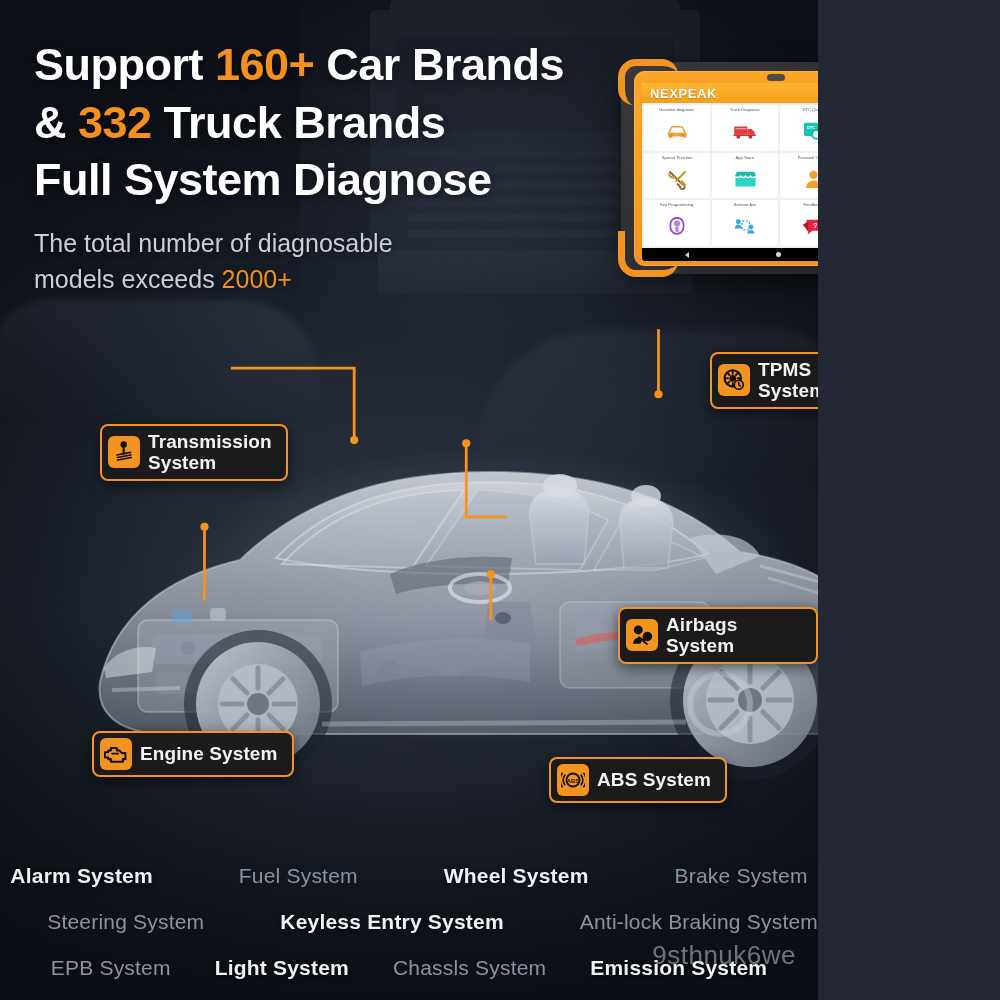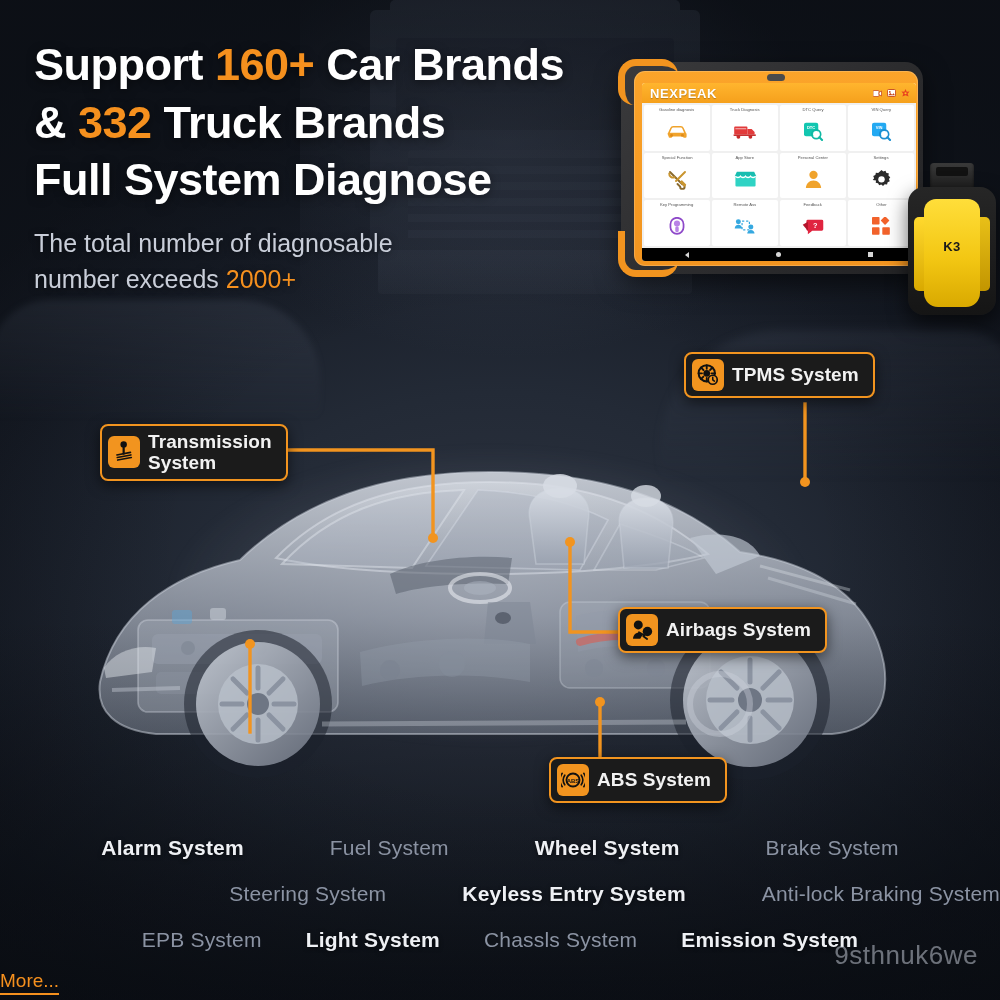--- a/index.html
+++ b/index.html
@@ -3,21 +3,21 @@
 <meta charset="utf-8">
 <style>
   * { margin:0; padding:0; box-sizing:border-box; }
   html,body { width:1000px; height:1000px; }
   body {
     font-family:"Liberation Sans", sans-serif;
     background:#232834;
     overflow:hidden;
     position:relative;
   }
-  #stage { position:absolute; inset:0; width:1000px; height:1000px; overflow:hidden; }
+  #stage { position:absolute; inset:0; width:818px; height:1000px; overflow:hidden; }
 
   
   .bg-base {
     position:absolute; inset:0;
     background:
       radial-gradient(ellipse 70% 55% at 50% 64%, #2f3542 0%, #232a36 45%, #171c26 78%, #11151d 100%),
       linear-gradient(180deg,#2b3140 0%,#2a303e 30%,#1d232e 62%,#141922 100%);
   }
   
   .truck {
@@ -205,31 +205,31 @@
   .co-badge {
     width:32px; height:32px; flex:0 0 32px;
     background:#F2941F; border-radius:6px;
     display:flex; align-items:center; justify-content:center;
   }
   .co-badge svg { display:block; }
   .co-text {
     font-size:19px; font-weight:600; color:#f2f2f2; line-height:1.12;
     white-space:pre-line; letter-spacing:.1px;
   }
-  .co-tpms  { left:684px; top:352px; }
+  .co-tpms  { left:710px; top:352px; }
   .co-trans { left:100px; top:424px; }
   .co-air   { left:618px; top:607px; }
   .co-eng   { left:92px;  top:731px; }
   .co-abs   { left:549px; top:757px; }
 
   .lines { position:absolute; inset:0; z-index:4; }
 
   
   .syslist { position:absolute; left:0; right:0; top:836px; z-index:9; }
-  .sysrow { display:flex; justify-content:center; align-items:baseline; }
+  .sysrow { display:flex; justify-content:center; align-items:baseline;margin-top:28px; }
   .sysrow.r1 { gap:86px; }
   .sysrow.r2 { gap:76px; margin-top:22px;justify-content:flex-end; }
   .sysrow.r3 { gap:44px; margin-top:22px; }
   .sysitem { font-size:21px; letter-spacing:.2px; white-space:nowrap; }
   .bright { color:#eef0f4; font-weight:600; text-shadow:0 1px 4px rgba(0,0,0,.6); }
   .dim    { color:#8b93a3; font-weight:400; }
   .more-wrap { text-align:left; margin-top:18px; }
   .more {
     display:inline-block; font-size:19px; color:#F5901E;
     border-bottom:2px solid #F5901E; padding-bottom:1px; text-decoration:none;
@@ -257,21 +257,21 @@
   <div class="ghost-car-l"></div>
   <div class="ghost-car-r"></div>
   <div class="bg-vignette"></div>
 
   <div class="headline">
     <div class="hl-line"><span>Support </span><span class="hl-accent">160+</span><span> Car Brands</span></div>
     <div class="hl-line"><span>&amp; </span><span class="hl-accent">332</span><span> Truck Brands</span></div>
     <div class="hl-line">Full System Diagnose</div>
     <div class="sub">
       <div>The total number of diagnosable</div>
-      <div><span>number exceeds </span><span class="sub-accent">2000+</span></div>
+      <div><span>models exceeds </span><span class="sub-accent">2000+</span></div>
     </div>
   </div>
 
   <div class="device">
     <div class="dev-outer"></div>
     <div class="dev-corner"></div>
     <div class="dev-corner bl"></div>
     <div class="dev-bezel">
       <div class="dev-cam"></div>
       <div class="dev-screen">
@@ -628,20 +628,29 @@
             <path d="M3 16.5 L19 13.5"></path>
             <path d="M3.5 19.5 L19.5 16.5"></path>
             <path d="M4 22.5 L20 19.5"></path>
           </g>
         </svg>
     </div>
     <div class="co-text">Transmission
 System</div>
   </div>
 
+  <div class="callout co-eng">
+    <div class="co-badge">
+      <svg width="24" height="20" viewBox="0 0 28 22">
+          <path d="M5 7h3V4h7v3h3l3 3h4v7h-3v3H8v-3H5v-2H1v-6h4z" fill="none" stroke="#111" stroke-width="2.4" stroke-linejoin="round"></path>
+          <path d="M9.5 10.5h7" stroke="#111" stroke-width="2.2" stroke-linecap="round"></path>
+        </svg>
+    </div>
+    <div class="co-text">Engine System</div>
+  </div>
 
   <div class="callout co-abs">
     <div class="co-badge">
       <svg width="24" height="22" viewBox="0 0 28 24">
           <circle cx="14" cy="12" r="7.6" fill="none" stroke="#111" stroke-width="2.2"></circle>
           <text x="14" y="15.4" font-family="Liberation Sans, sans-serif" font-size="7" font-weight="bold" fill="#111" text-anchor="middle">ABS</text>
           <g stroke="#111" stroke-width="1.9" fill="none" stroke-linecap="round">
             <path d="M4.4 6.4a10 10 0 0 0 0 11.2"></path>
             <path d="M1.4 4.2a13.6 13.6 0 0 0 0 15.6"></path>
             <path d="M23.6 6.4a10 10 0 0 1 0 11.2"></path>

